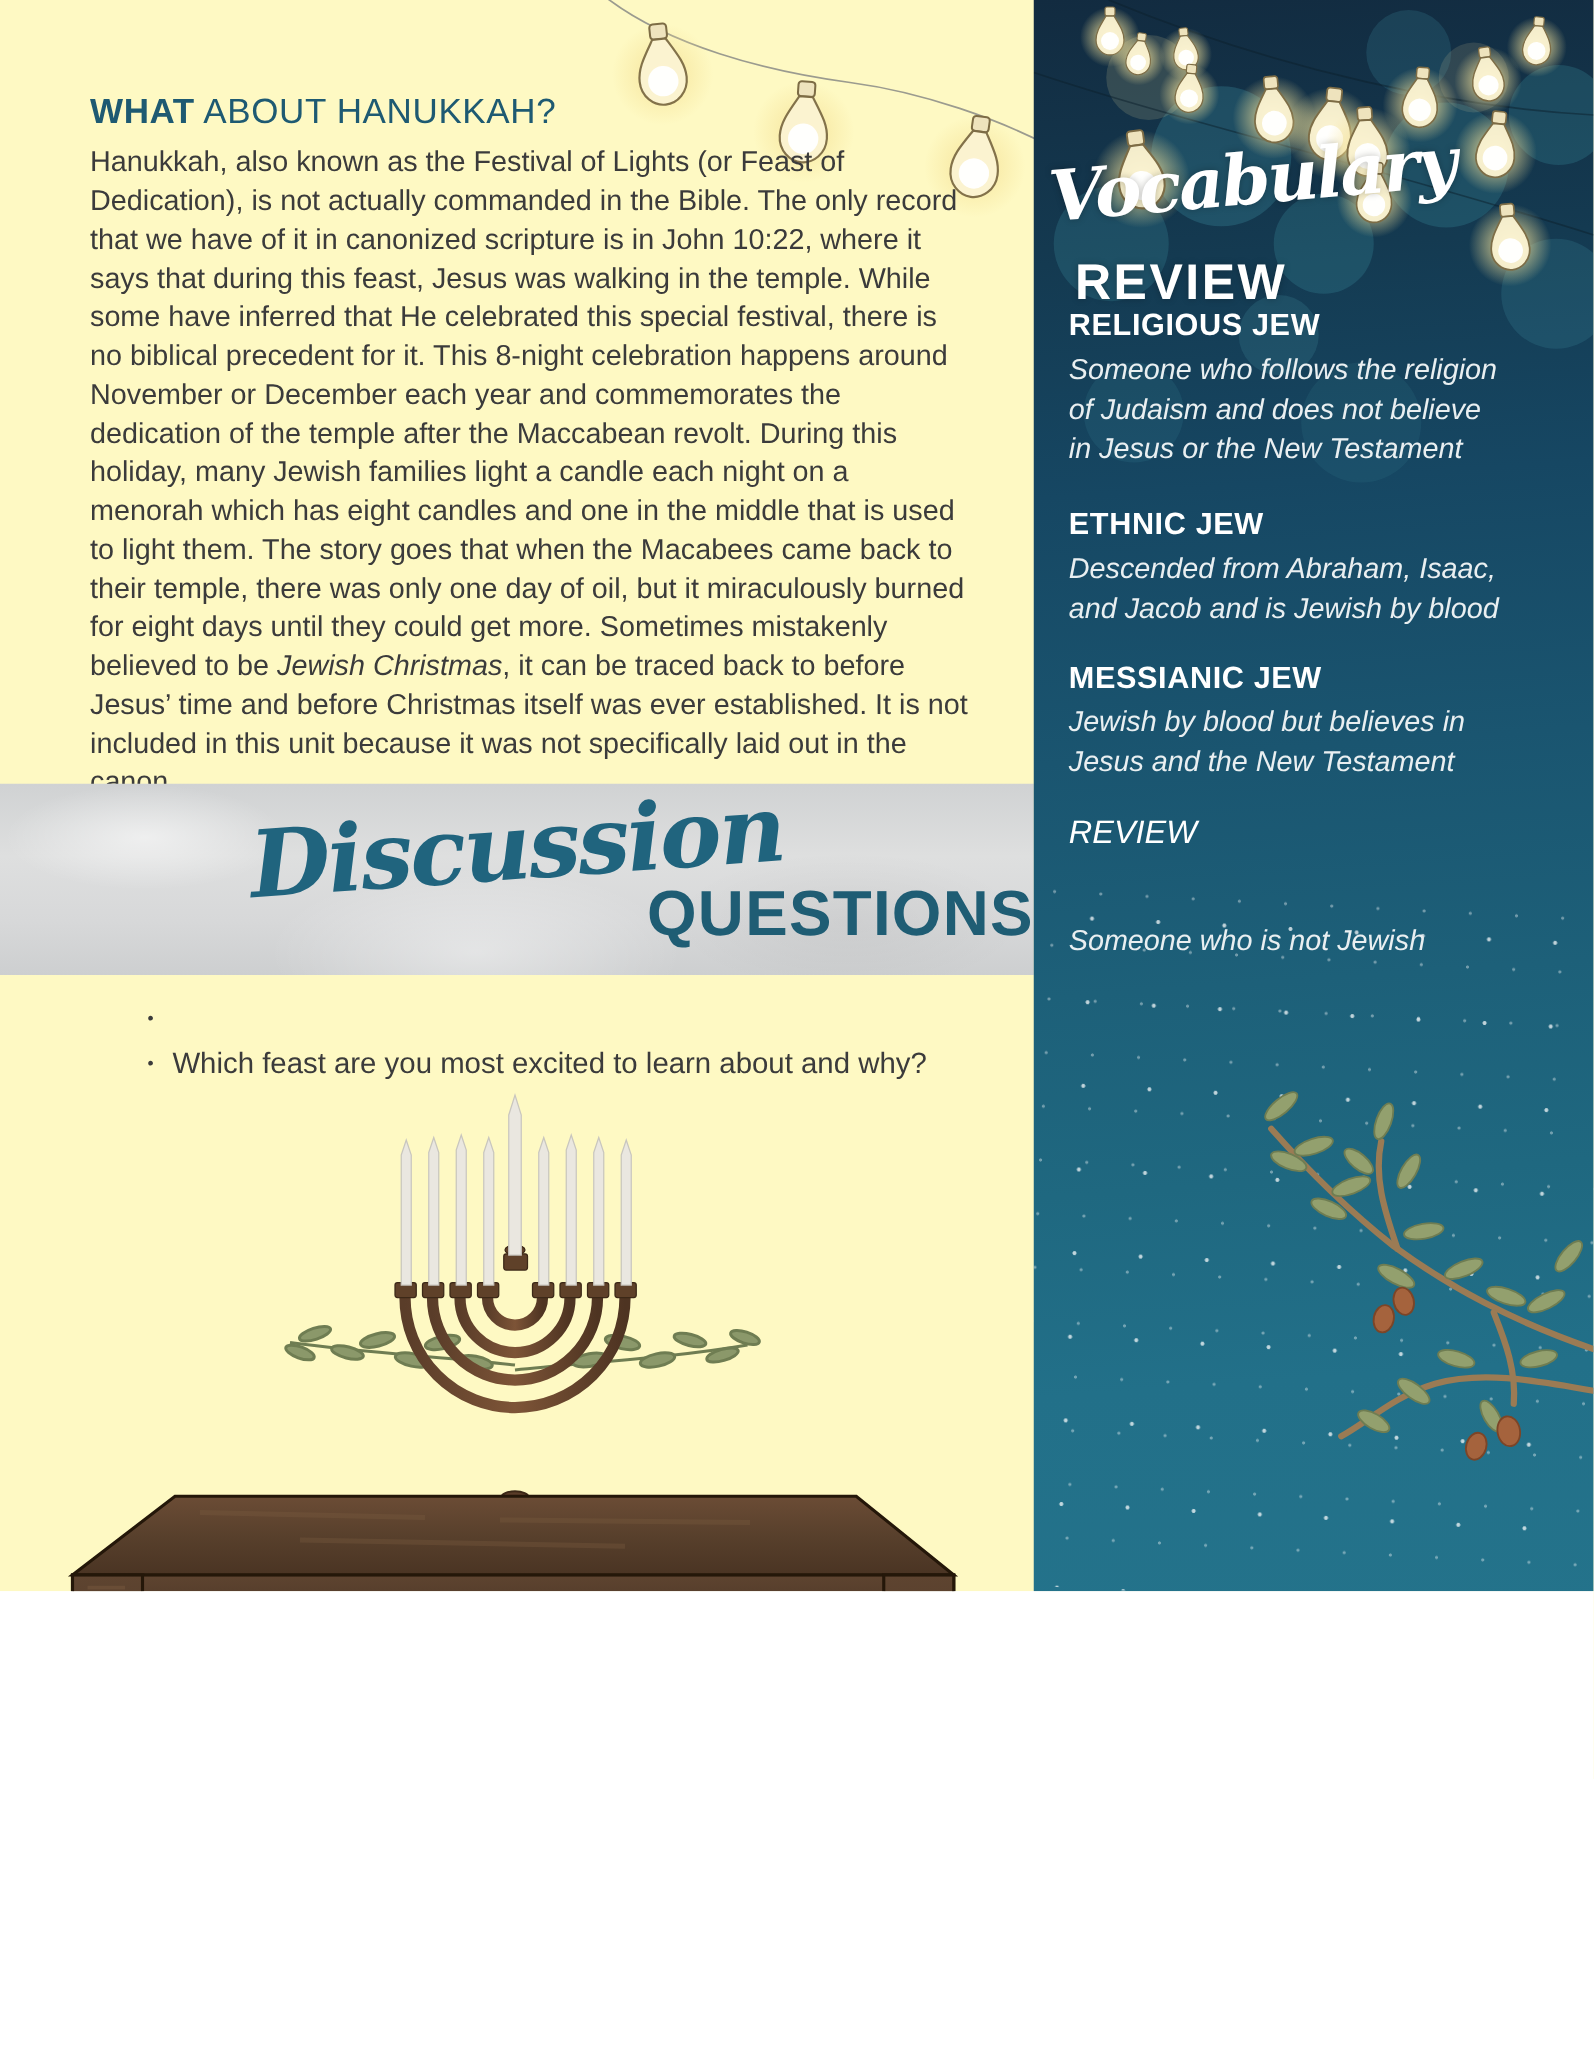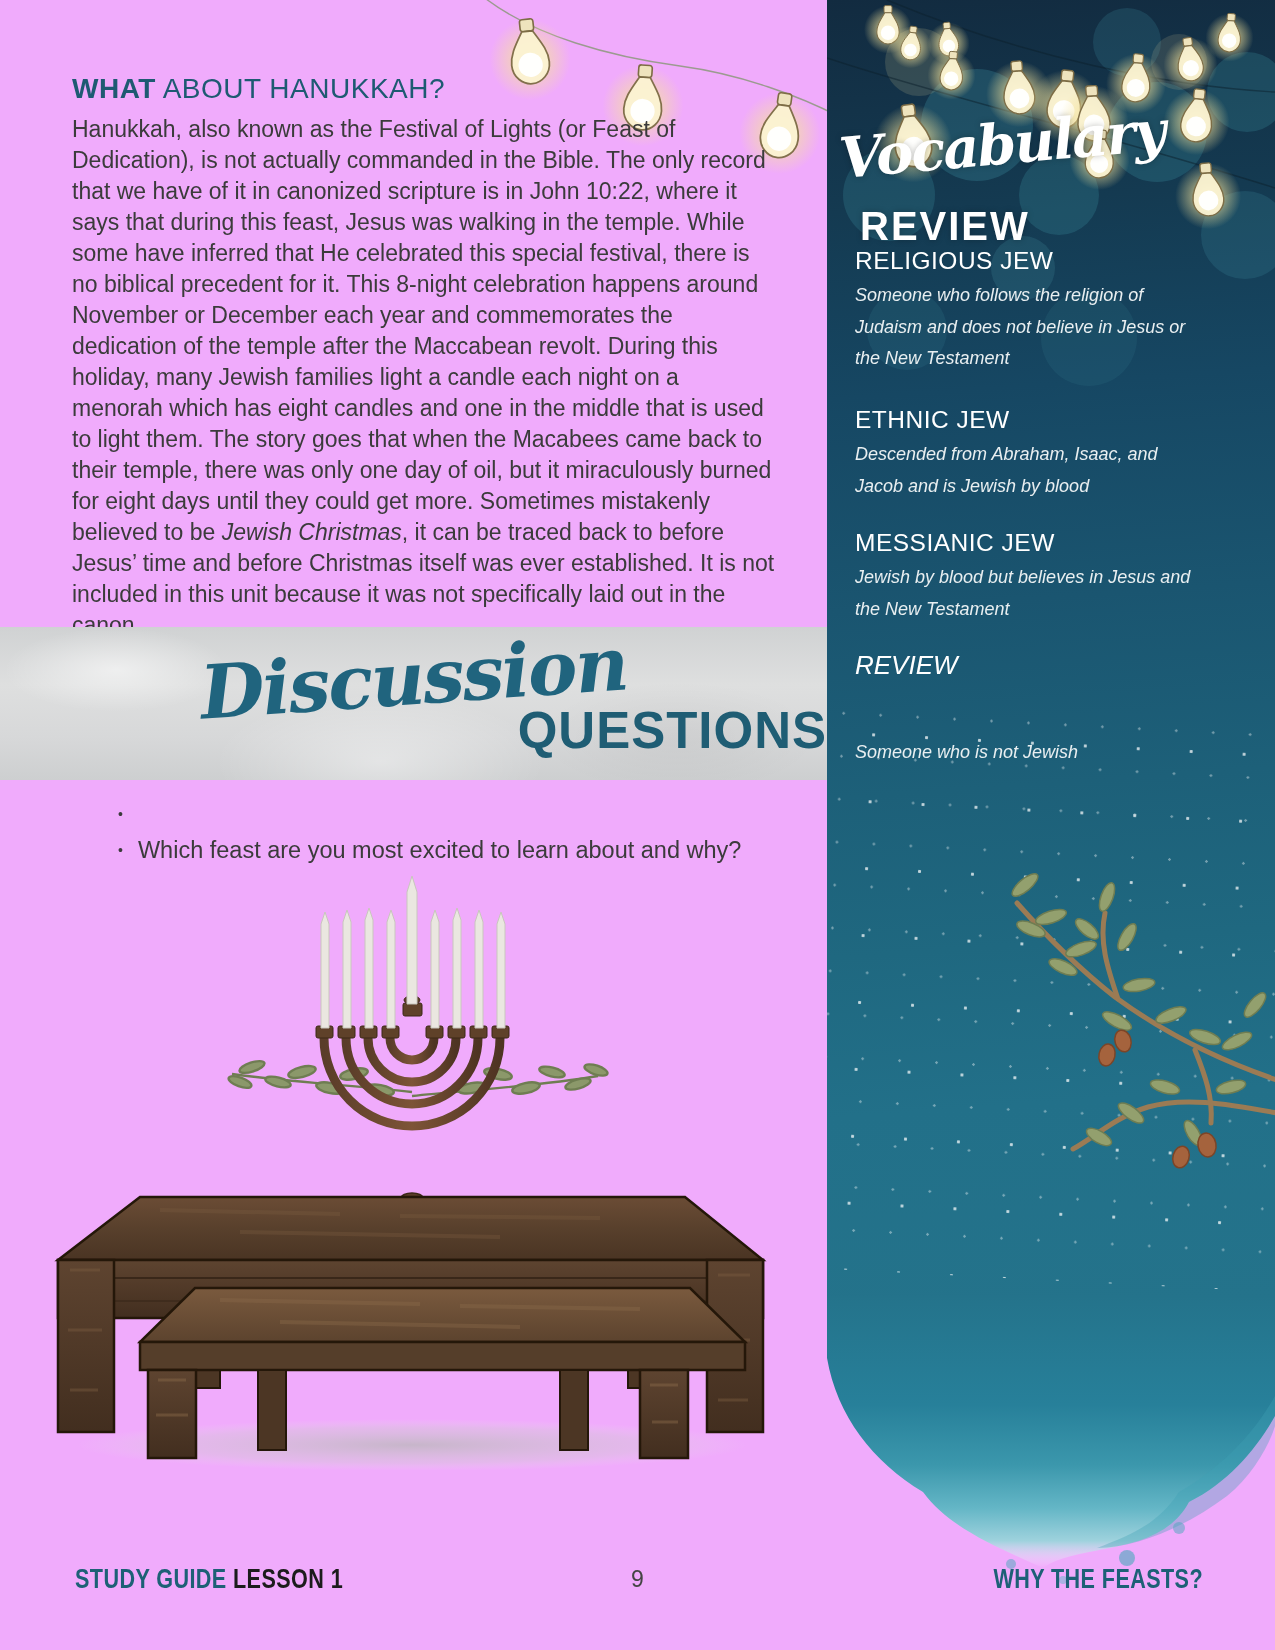--- a/index.html
+++ b/index.html
@@ -1,18 +1,18 @@
 <!DOCTYPE html>
 <html><head>
 <meta charset="utf-8">
 <style>
   * { margin:0; padding:0; box-sizing:border-box; }
   html,body { background:#fff; }
   .page {
-    position:relative; width:1275px; height:1650px; background:#f0abfc;
+    position:relative; width:1275px; height:1273px; background:#fef9c3;
     font-family:"Liberation Sans", sans-serif; overflow:hidden;
   }
   
   .article { position:absolute; left:72px; top:73px; width:706px; }
   .headline { font-size:28px; letter-spacing:.5px; color:#1e5a72; }
   .headline .hb { font-weight:800; }
   .headline .hr { font-weight:400; }
   .bodycopy { margin-top:9px; font-size:23px; line-height:31px; color:#3b3b3b; width:704px; }
   .bodycopy em { font-style:italic; }
 
@@ -61,23 +61,23 @@
     font-family:"DejaVu Serif", serif; font-style:italic; font-weight:bold;
     font-size:56px; letter-spacing:-2px; transform:rotate(-5deg);
     text-shadow:0 0 6px rgba(0,0,0,.25);
   }
   .vocab-caps {
     position:absolute; left:33px; top:180px;
     font-weight:800; font-size:40px; letter-spacing:2px;
     text-shadow:0 0 6px rgba(0,0,0,.25);
     margin-top:24px;
   }
-  .term { position:absolute; left:28px; width:345px; font-weight:400; font-size:24.5px; letter-spacing:.5px; color:#ffffff; }
+  .term { position:absolute; left:28px; width:345px; font-weight:700; font-size:24.5px; letter-spacing:.5px; color:#ffffff; }
   .term.it { font-weight:400; font-style:italic; font-size:26px; letter-spacing:0; }
-  .defn { position:absolute; left:28px; width:345px; font-style:italic; font-size:18px; line-height:31.5px; color:#e9eff1; }
+  .defn { position:absolute; left:28px; width:345px; font-style:italic; font-size:23px; line-height:31.5px; color:#e9eff1; }
   .t1 { top:247px; } .d1 { top:280px; }
   .t2 { top:406px; } .d2 { top:439px; }
   .t3 { top:529px; } .d3 { top:562px; }
   .t4 { top:650px; } .d4 { top:705px;margin-top:32px; }
   .blob { position:absolute; left:827px; top:1296px; }
 
   
   .lights-left { position:absolute; left:380px; top:-4px; pointer-events:none; }
   .menorah-scene { position:absolute; left:40px; top:860px; }
 

